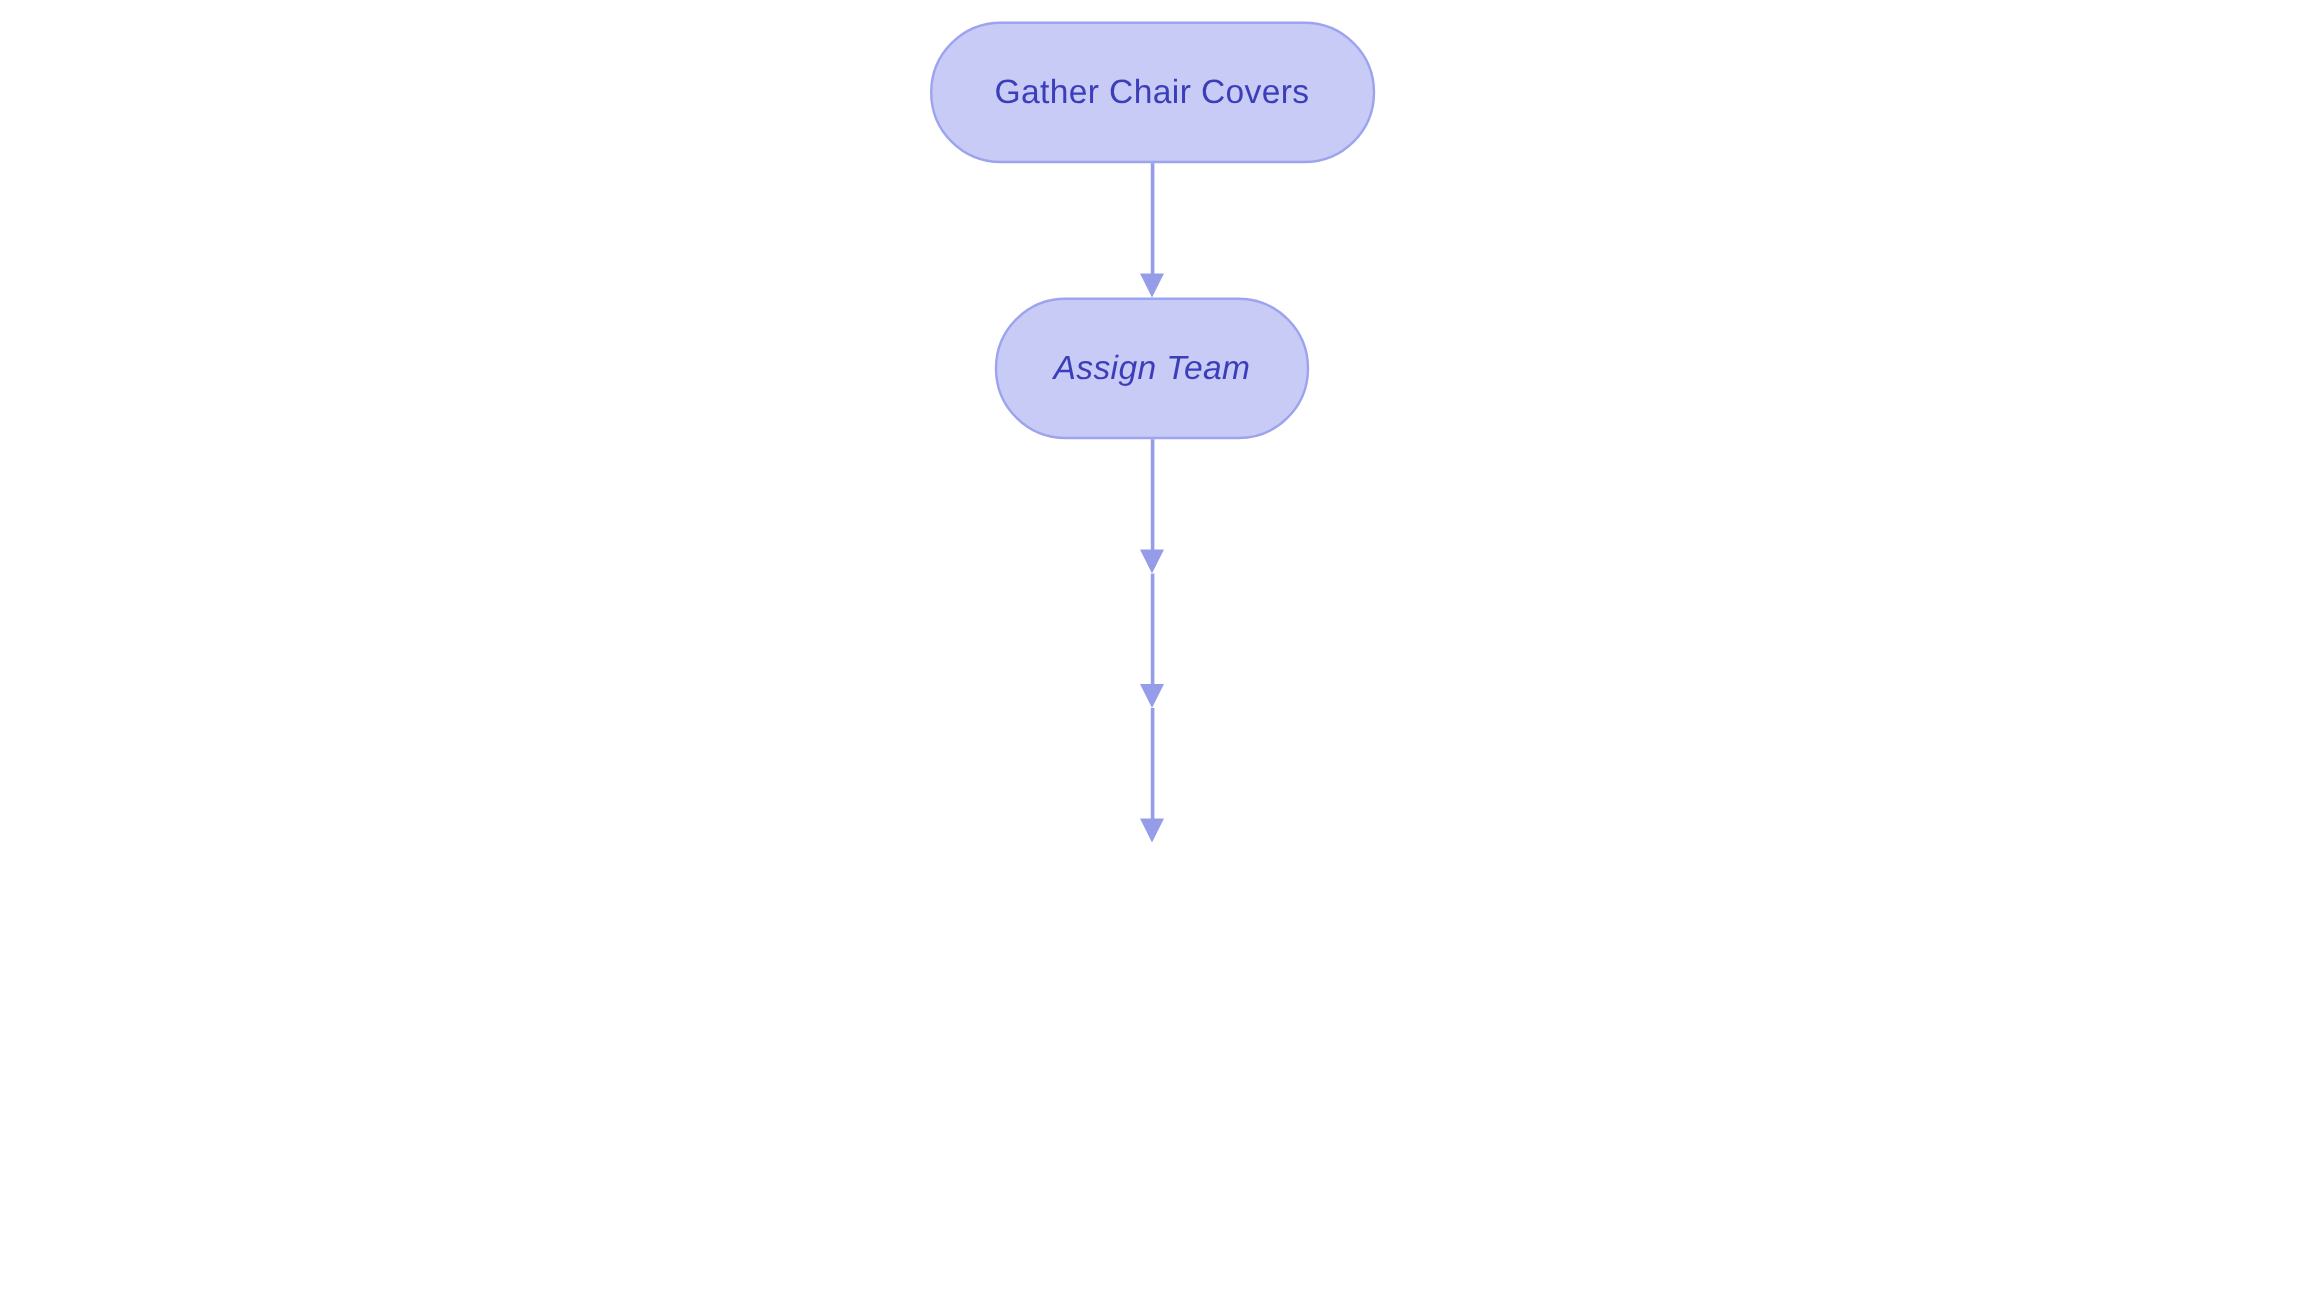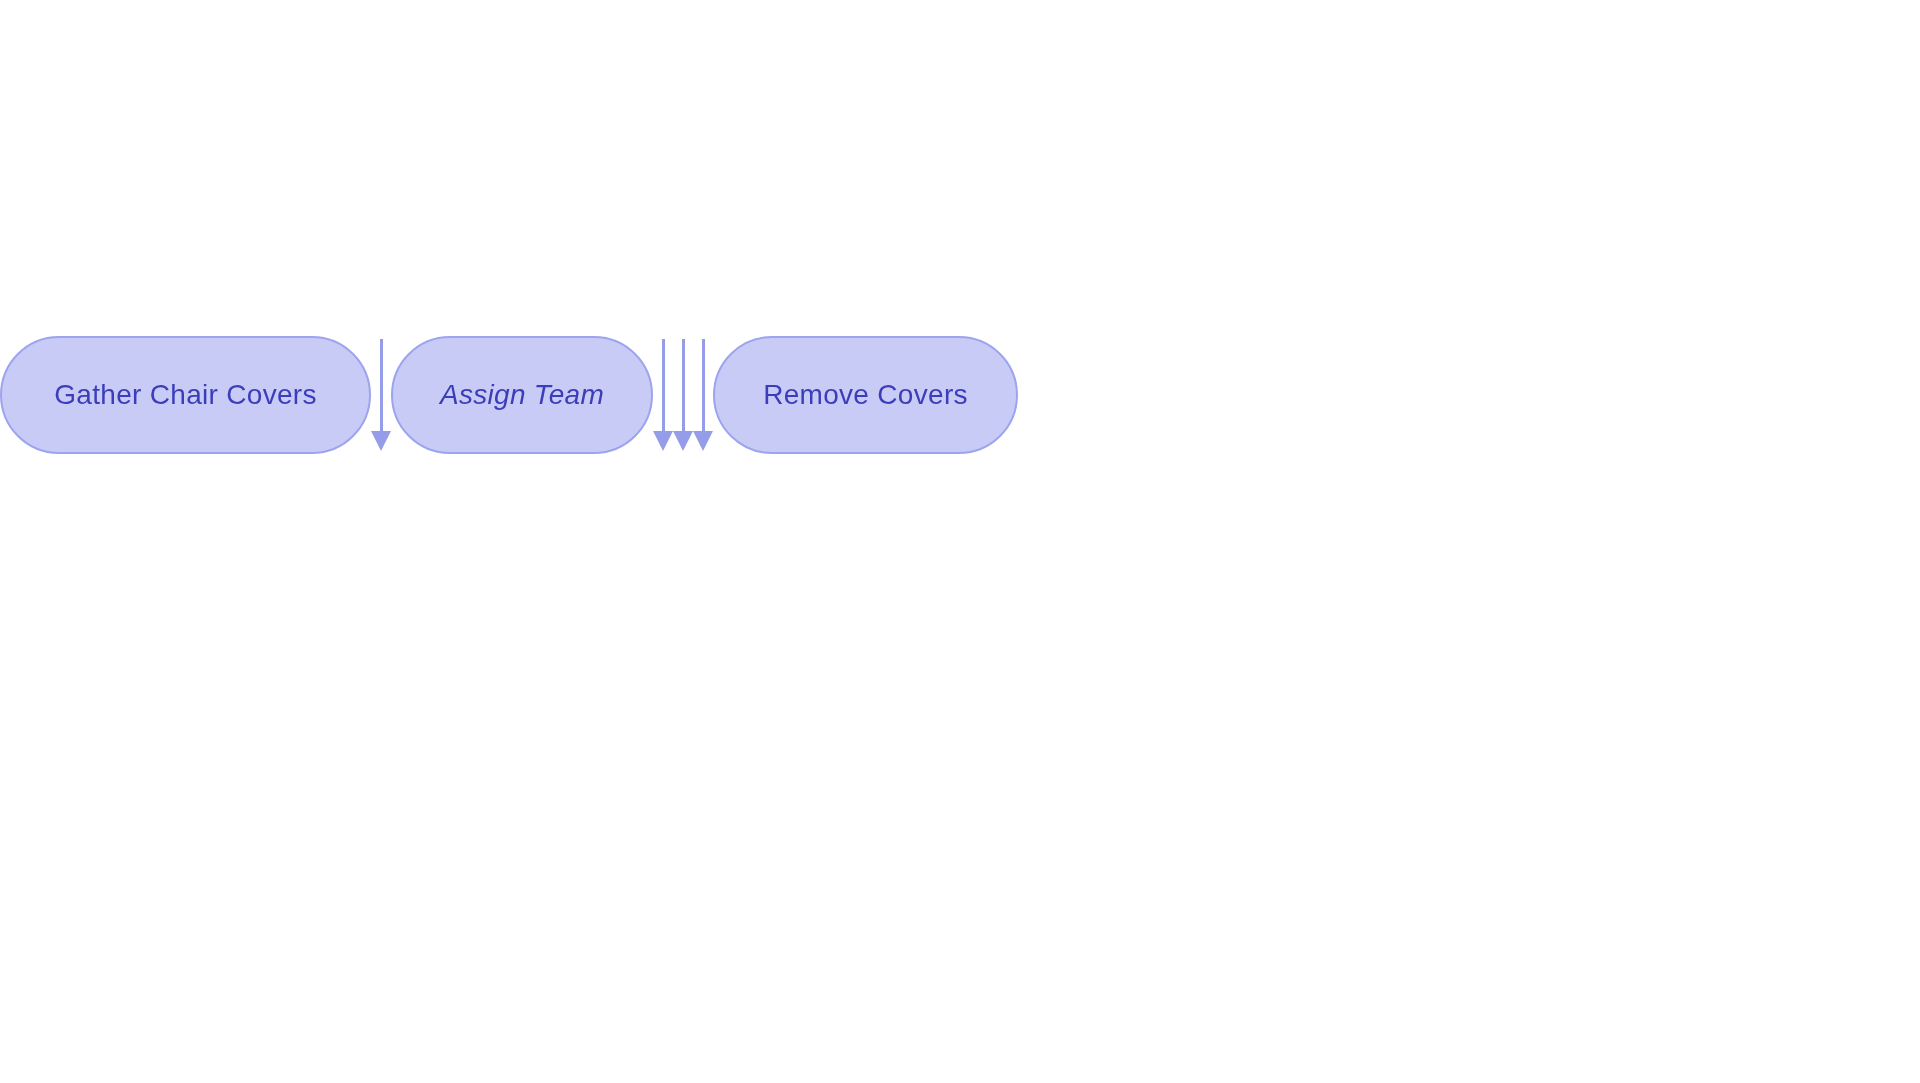--- a/index.html
+++ b/index.html
@@ -18,21 +18,21 @@
     width: 1920px;
     height: 1083px;
     background: var(--page-bg);
     font-family: "Liberation Sans", sans-serif;
     overflow: hidden;
   }
   .canvas {
     width: 1920px;
     height: 771px;
     display: flex;
-    flex-direction: row;
+    flex-direction: column;
     align-items: center;
     padding-top: 18px;
   }
   .flow-node {
     height: 118px;
     background: var(--node-fill);
     border: 2.5px solid var(--node-border);
     border-radius: 60px;
     color: var(--node-text);
     font-size: 28px;
@@ -93,17 +93,14 @@
     <div class="arrow-line"></div>
     <div class="arrow-head"></div>
   </div>
 
 
   <div class="connector">
     <div class="arrow-line"></div>
     <div class="arrow-head"></div>
   </div>
 
-  <div class="flow-node" style="width: 305px;">
-    <span>Remove Covers</span>
-  </div>
 
 </div>
 
 </body></html>

